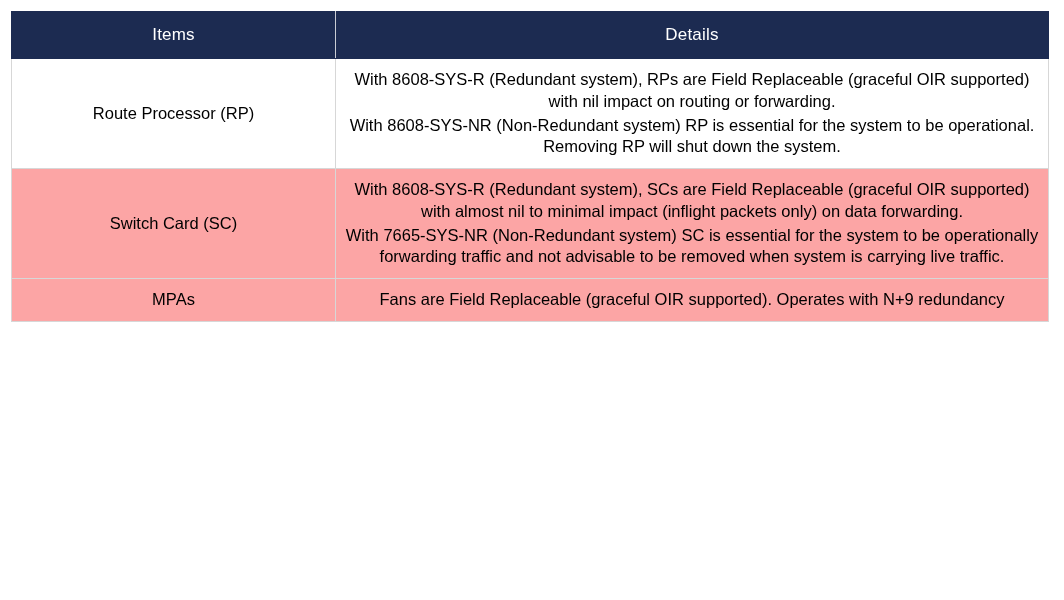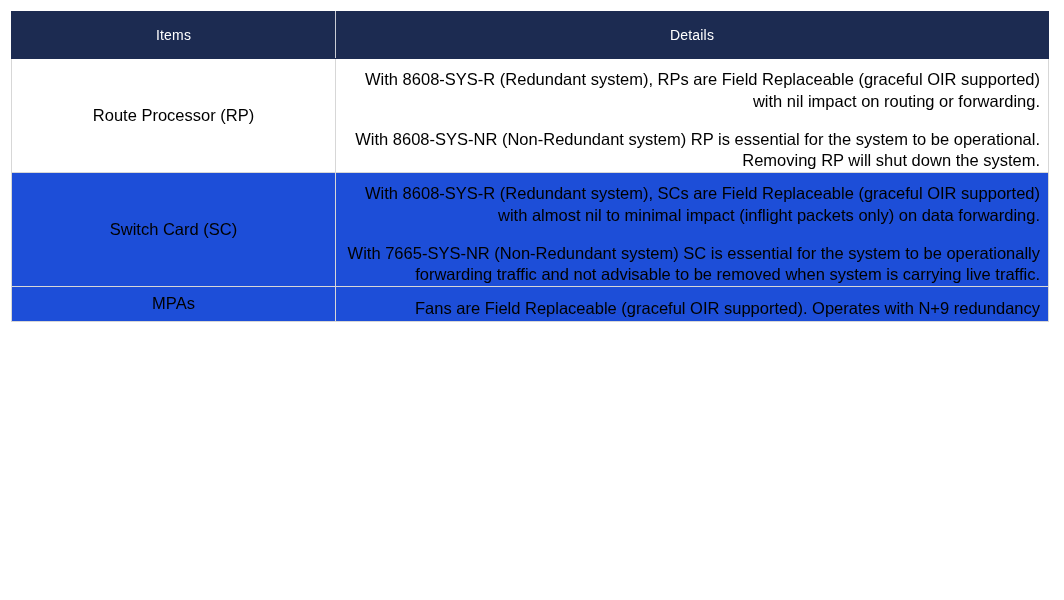--- a/index.html
+++ b/index.html
@@ -35,21 +35,21 @@
     width: 1037px;
     background: #ffffff;
   }
 
   table.spec-table col.col-items   { width: 324px; }
   table.spec-table col.col-details { width: 713px; }
 
   thead th {
     background: #1c2b51;
     color: #ffffff;
-    font-size: 14px;
+    font-size: 17px;
     font-weight: 400;
     height: 46px;
     padding: 0 16px;
     border: 1px solid #1c2b51;
     vertical-align: middle;
     letter-spacing: 0.2px;
   }
   thead th.th-items {
     border-right: 1px solid #c9ccd4;
   }
@@ -61,36 +61,36 @@
     color: #000000;
     line-height: 1.32;
   }
 
   tbody td.cell-item {
     text-align: center;
     padding: 6px 10px;
   }
 
   tbody td.cell-details {
-    text-align: right;
-    padding: 10px 8px 0 8px;
+    text-align: center;
+    padding: 10px 8px 10px 8px;
   }
 
   tbody tr.row-alt td {
-    background: #1d4ed8;
+    background: #fca5a5;
   }
   tbody tr.row-norm td {
     background: #ffffff;
   }
 
   .detail-p {
     margin: 0;
   }
   .detail-p + .detail-p {
-    margin-top: 16px;
+    margin-top: 2px;
   }
 </style>
 </head>
 <body>
 
 <div class="page">
   <div class="table-wrap">
     <table class="spec-table">
       <colgroup>
         <col class="col-items">

